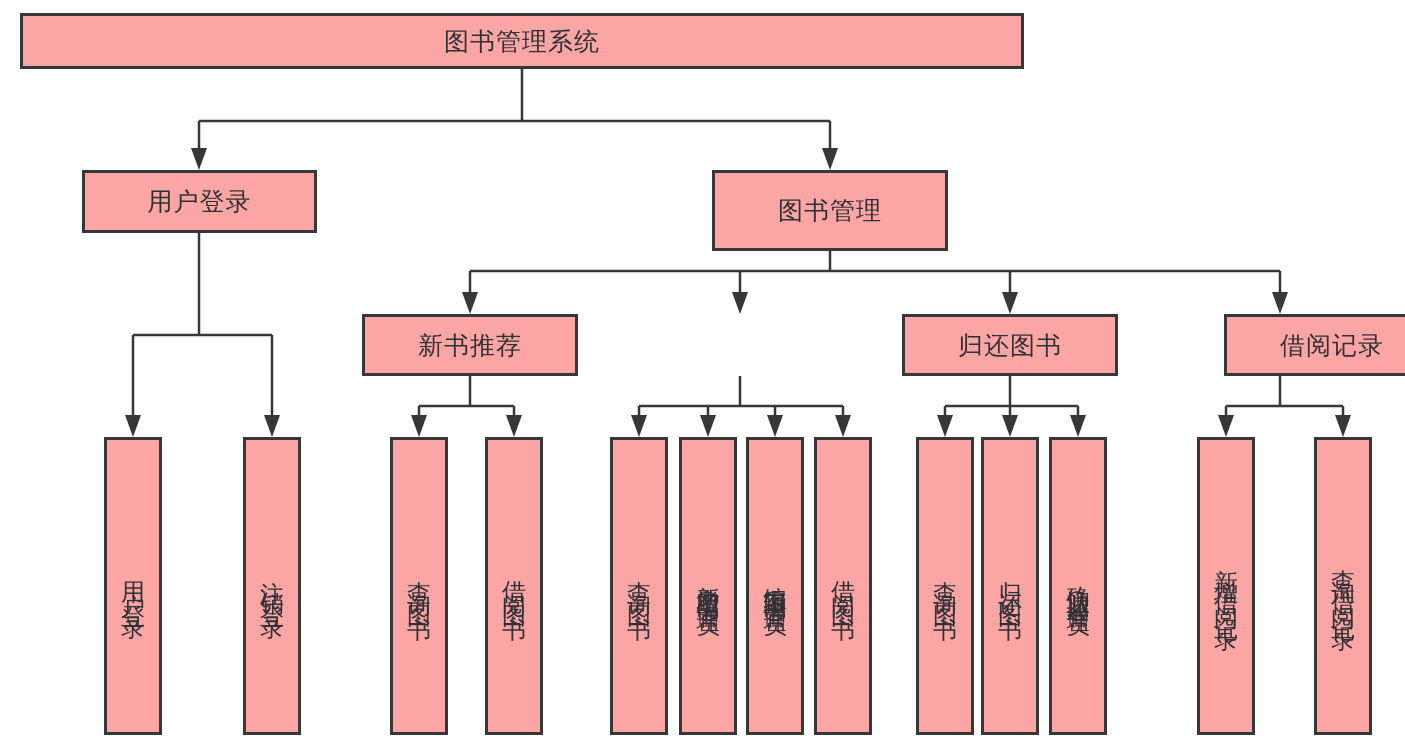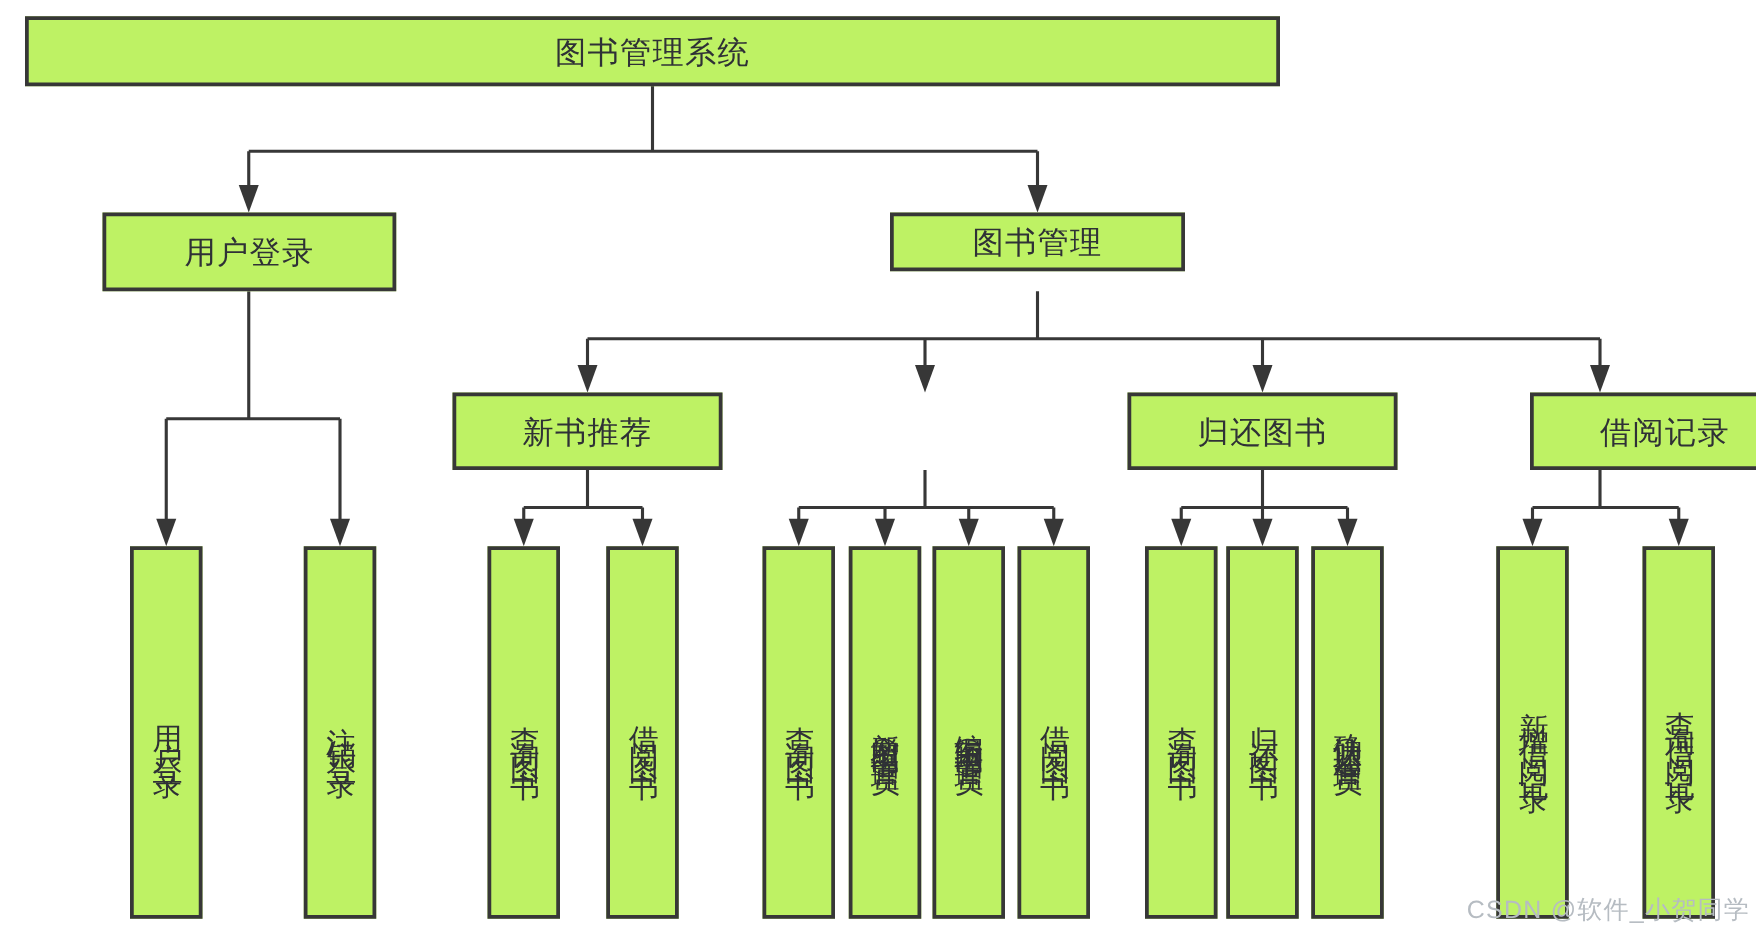--- a/index.html
+++ b/index.html
@@ -19,21 +19,21 @@
     position: absolute;
     left: 0; top: 0;
     width: 1405px;
     height: 747px;
     z-index: 1;
   }
   .box {
     position: absolute;
     box-sizing: border-box;
     border: 3px solid #373737;
-    background: #bef264;
+    background: #fca5a5;
     display: flex;
     align-items: center;
     justify-content: center;
     z-index: 2;
   }
   .box span {
     color: #2f3136;
     white-space: nowrap;
   }
   .hbox span {
@@ -47,21 +47,21 @@
     letter-spacing: 12px;
     line-height: 1;
   }
   .vbox.tight span {
     font-size: 23px;
     letter-spacing: 4px;
   }
   
   .root       { left: 20px;   top: 13px;  width: 1004px; height: 56px; }
   .l2-a       { left: 82px;   top: 170px; width: 235px;  height: 63px; }
-  .l2-b       { left: 712px;  top: 170px; width: 236px;  height: 47px; }
+  .l2-b       { left: 712px;  top: 170px; width: 236px;  height: 81px; }
   .l3         { top: 314px;  width: 216px; height: 62px; }
   .l3-1       { left: 362px;  }
   .l3-2       { left: 633px;  }
   .l3-3       { left: 902px;  }
   .l3-4       { left: 1224px; }
   
   .vbox       { top: 437px; width: 58px; height: 298px; }
   .leaf-a1    { left: 104px;  }
   .leaf-a2    { left: 243px;  }
   .leaf-b1    { left: 390px;  }
@@ -215,15 +215,14 @@
     <span>确认归还（管理员）</span>
   </div>
 
   <div class="box vbox leaf-e1">
     <span>新增借阅记录</span>
   </div>
   <div class="box vbox leaf-e2">
     <span>查询借阅记录</span>
   </div>
 
-  <div class="watermark">CSDN @软件_小贺同学</div>
 
 </div>
 
 </body></html>

